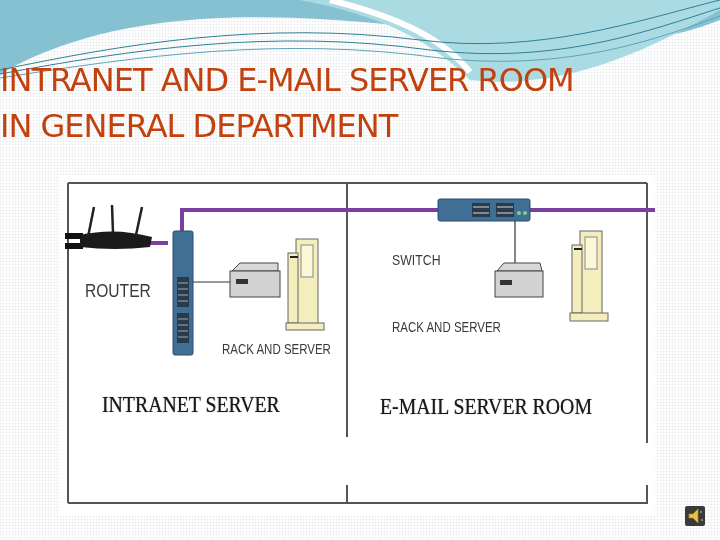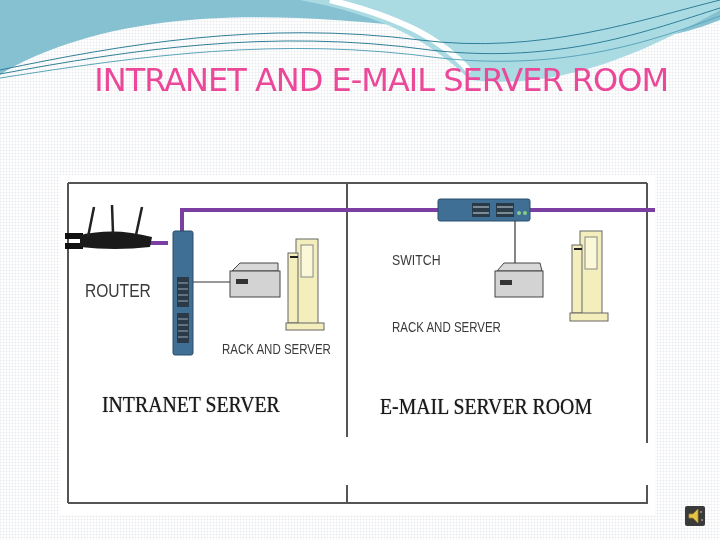--- a/index.html
+++ b/index.html
@@ -8,21 +8,21 @@
       background-color: #ffffff;
       background-image:
         linear-gradient(rgba(200,205,210,0.18) 1px, transparent 1px),
         linear-gradient(90deg, rgba(200,205,210,0.18) 1px, transparent 1px);
       background-size: 3px 3px;
       font-family: "DejaVu Sans", sans-serif;
     }
     .wave { position: absolute; left: 0; top: 0; width: 720px; height: 140px; }
     .title {
       position: absolute; left: 0; top: 36px; width: 668px;
-      text-align: right; color: #ec4899;
+      text-align: left; color: #c2410c;
       font-family: "DejaVu Sans", sans-serif; font-size: 32px; line-height: 46px;
       letter-spacing: -1px; font-weight: normal;
     }
     .title span { display: block; }
     .diagram {
       position: absolute; left: 60px; top: 175px; width: 595px; height: 340px;
       background: #ffffff;
     }
     .diagram svg { position: absolute; left: 0; top: 0; }
     .lbl-sans {
@@ -46,20 +46,21 @@
   <path d="M0,0 H720 V20 C620,60 520,40 420,28 C300,14 180,10 80,40 C40,52 15,65 0,75 Z" fill="#86c1d2"></path>
   <path d="M300,0 H720 V10 C640,55 560,90 470,80 C430,40 380,15 300,0 Z" fill="#aadbe3"></path>
   <path d="M330,0 C390,15 440,35 470,72" stroke="#ffffff" stroke-width="6" fill="none"></path>
   <path d="M0,70 C120,45 260,20 420,40 C540,55 640,20 720,0" stroke="#2f7f98" stroke-width="1" fill="none"></path>
   <path d="M0,74 C130,50 270,28 430,50 C560,65 650,30 720,8" stroke="#2f7f98" stroke-width="1" fill="none"></path>
   <path d="M0,78 C140,56 280,36 440,58 C570,72 660,38 720,16" stroke="#5aa4ba" stroke-width="1" fill="none"></path>
 </svg>
 
 <h1 class="title">
   <span>INTRANET AND E-MAIL SERVER ROOM</span>
+  <span>IN GENERAL DEPARTMENT</span>
 </h1>
 
 <div class="diagram">
   <svg width="595" height="340" viewBox="0 0 595 340">
 
     <g stroke="#555" stroke-width="2" fill="none">
       <line x1="8" y1="8" x2="587" y2="8"></line>
       <line x1="8" y1="8" x2="8" y2="328"></line>
       <line x1="8" y1="328" x2="588" y2="328"></line>
       <line x1="587" y1="8" x2="587" y2="268"></line>

